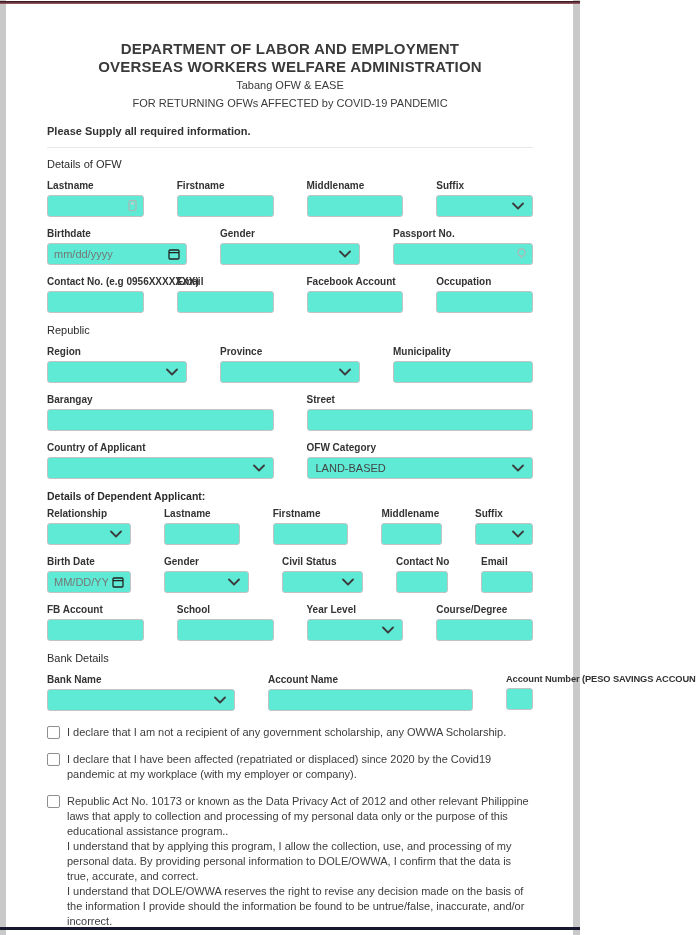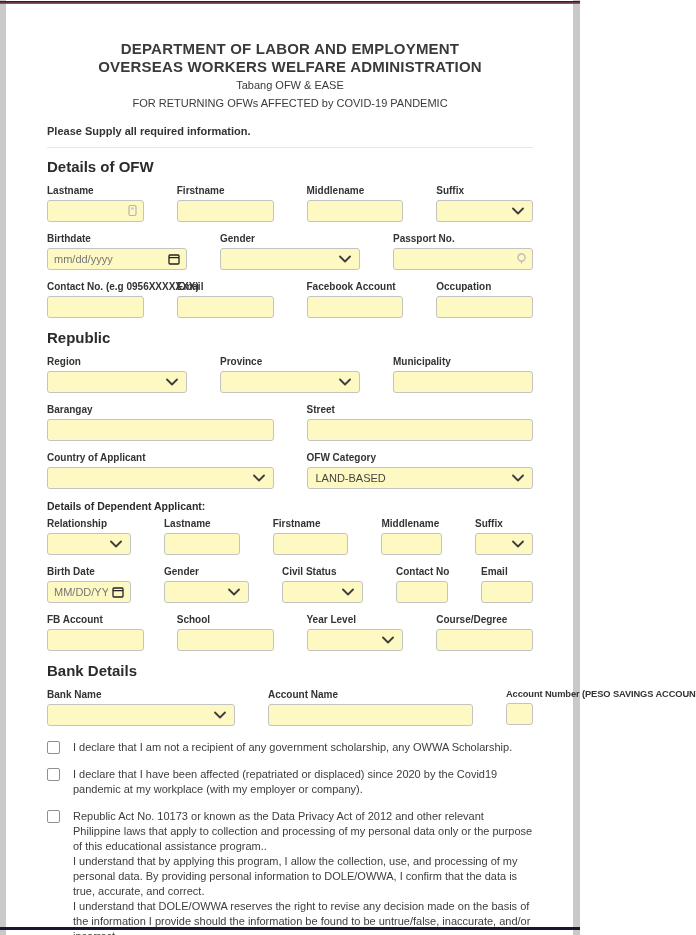--- a/index.html
+++ b/index.html
@@ -18,61 +18,61 @@
 
   
   .hdr { text-align:center; margin-bottom:14px; }
   .hdr .h1 { font-size:15px; line-height:18px; font-weight:700; color:#3a3a3a; letter-spacing:.2px; }
   .hdr .h3 { font-size:11px; line-height:15px; color:#3a3a3a; margin-top:2px; }
   .hdr .h4 { font-size:11px; line-height:15px; color:#3a3a3a; margin-top:3px; }
   .instruction { font-size:11px; font-weight:700; color:#333; margin:6px 0 10px; }
   hr.div { border:none; border-top:1px solid #e7e7e7; margin:0 0 10px; }
 
   
-  .sec-title { font-size:15px; font-weight:700; color:#2b2b2b; margin:4px 0 10px; }
+  .sec-title { font-size:11px; font-weight:400; color:#2b2b2b; margin:4px 0 10px; }
   .sub-title { font-size:10.5px; font-weight:700; color:#2b2b2b; margin:2px 0 6px; }
 
   .row { display:grid; column-gap:19px; margin-bottom:11px;gap:33px; }
   .cols4 { grid-template-columns:repeat(4,1fr); }
   .cols3 { grid-template-columns:repeat(3,1fr); }
   .cols2 { grid-template-columns:repeat(2,1fr); }
   .dep1 { grid-template-columns:84px 1.25fr 1.25fr 1fr 58px; }
   .dep2 { grid-template-columns:84px 85px 81px 1.25fr 1.25fr; }
   .bankr { grid-template-columns:188px 205px 1fr; }
 
   .field { min-width:0; }
   .field > label {
     display:block; font-size:10px; font-weight:700; color:#333;
     margin-bottom:4px; white-space:nowrap;
   }
   .field > label.tight { font-size:9.3px; letter-spacing:-0.1px; }
 
   .tbox, .sel, .datebox {
-    box-sizing:border-box; width:100%; height:22px; background:#fef9c3;
+    box-sizing:border-box; width:100%; height:22px; background:#5eead4;
     border:1px solid #c3c3c3; border-radius:3px; font-size:11px; color:#333;
   }
   .iwrap { position:relative; }
   .iwrap .tbox { padding:0 20px 0 6px; }
   .tbox { padding:0 6px; outline:none; }
   .field-icon { position:absolute; right:5px; top:4px; width:13px; height:13px; }
 
   .sel {
     display:flex; align-items:center; justify-content:flex-end;
     padding:0 8px; cursor:default;
   }
   .sel .selval { flex:1; color:#444; overflow:hidden; white-space:nowrap; }
   .chev { width:12px; height:8px; flex:none; }
 
   .datebox { display:flex; align-items:center; justify-content:space-between; padding:0 6px; overflow:hidden; }
   .datebox .ph { color:#767676; white-space:nowrap; overflow:hidden; flex:1; }
   .cal { width:12px; height:12px; flex:none; margin-left:4px; }
 
   
   .decl { margin-top:14px; }
-  .decl-item { display:flex; align-items:flex-start; gap:13px; margin-bottom:12px; }
+  .decl-item { display:flex; align-items:flex-start; gap:7px; margin-bottom:12px; }
   .cbx { box-sizing:border-box; width:13px; height:13px; flex:none; margin-top:1px;
     border:1px solid #8f8f8f; border-radius:2px; background:#fff; cursor:pointer; }
   .decl-text { font-size:11px; line-height:15px; color:#3d3d3d; }
   .decl-text div { margin:0; }
 
   
   .actions { display:flex; justify-content:flex-end; margin:14px 0 10px; }
   .btn-next {
     display:inline-flex; align-items:center; gap:24px; border:none; cursor:pointer;
     background:#4e96da; color:#fff; font-family:inherit; font-size:11px; font-weight:700;

